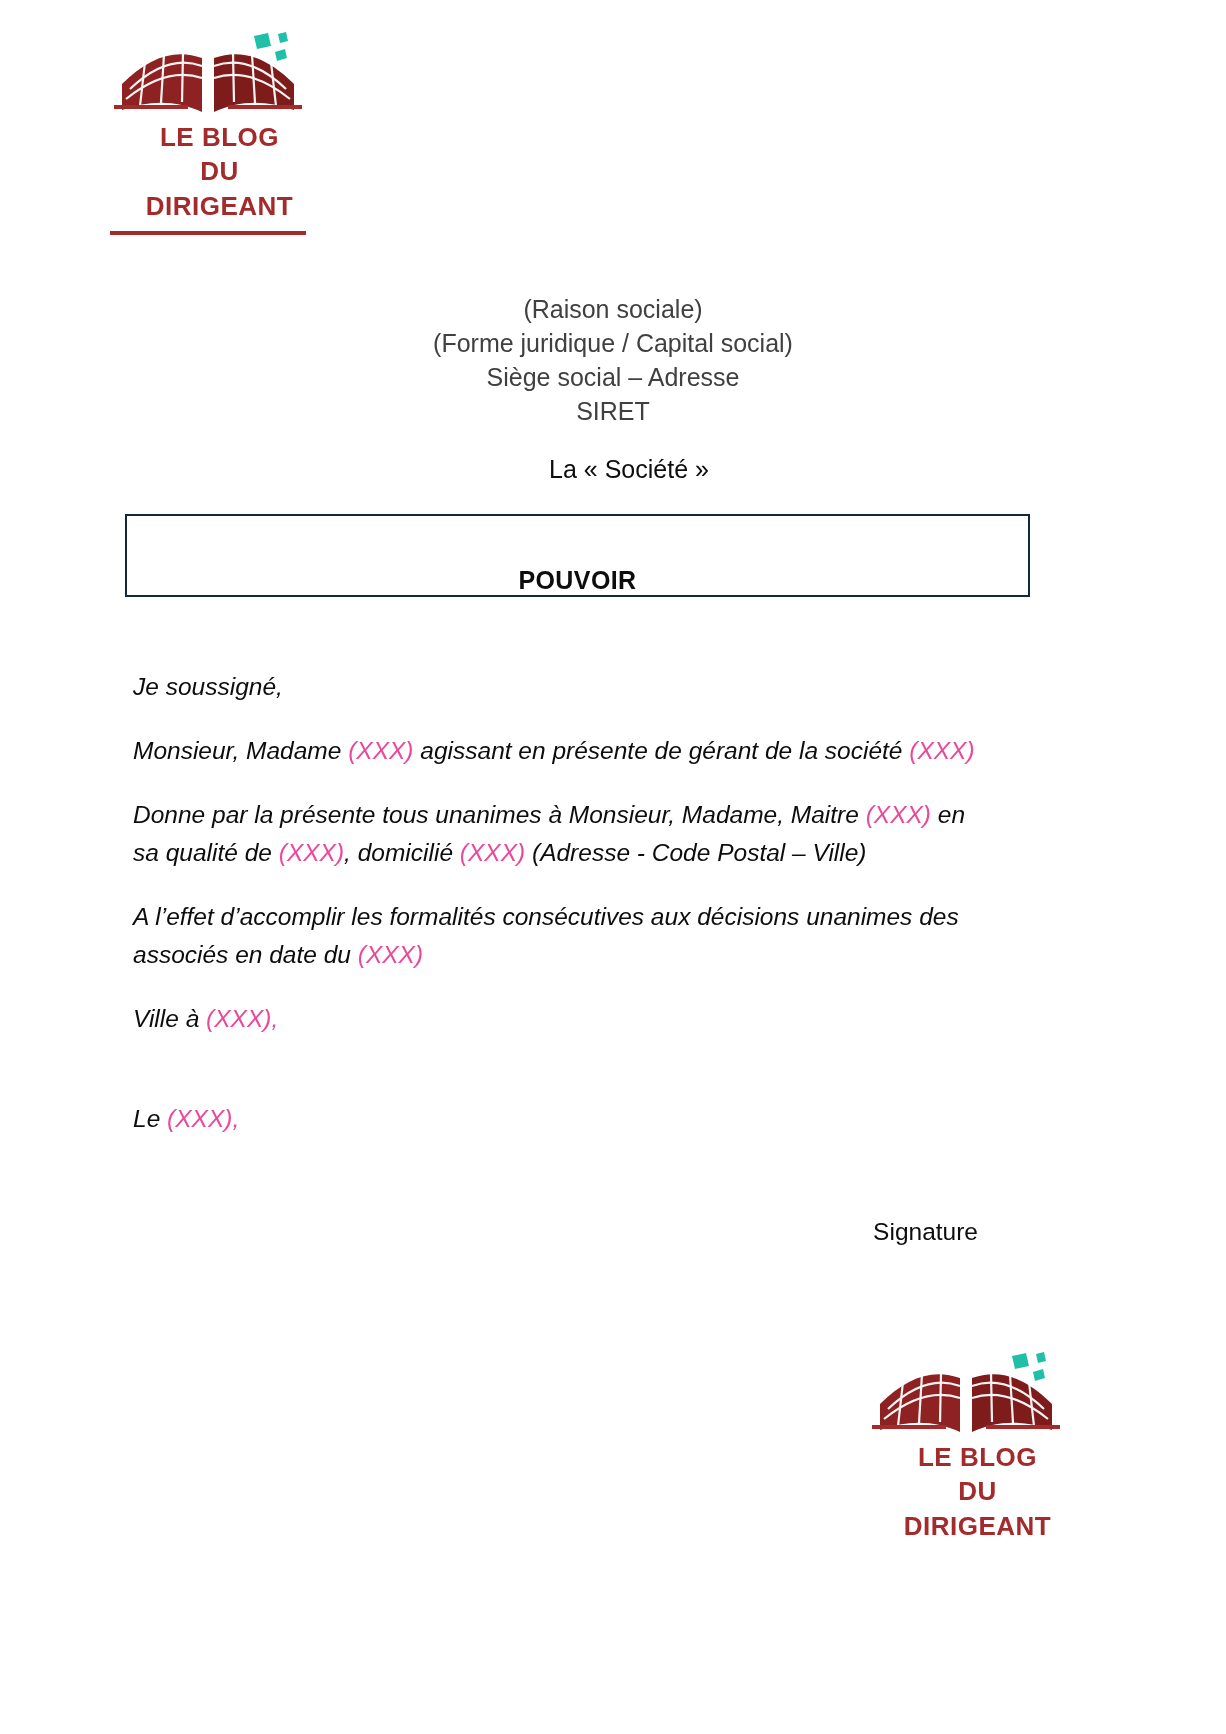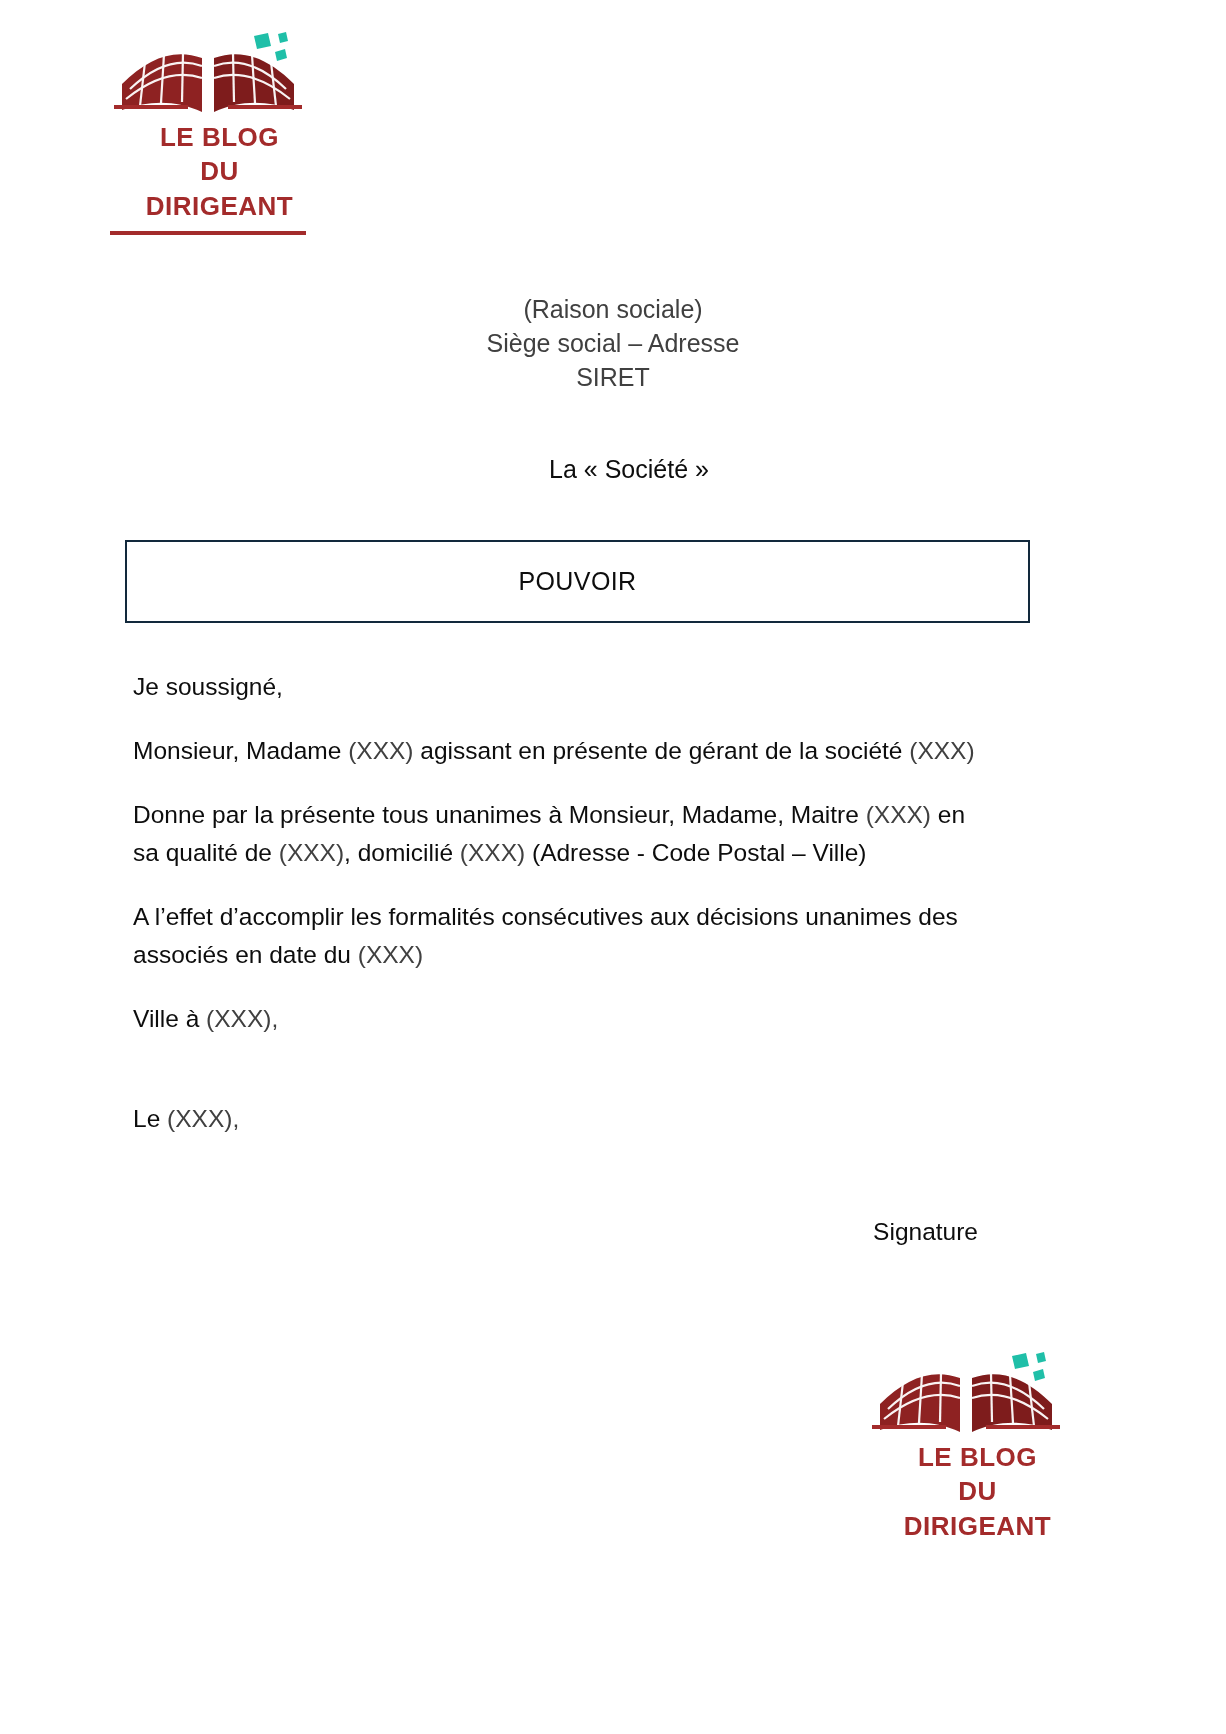--- a/index.html
+++ b/index.html
@@ -68,49 +68,51 @@
     text-align: center;
     font-size: 25px;
     line-height: 34px;
     color: #0d0d0d;
   }
 
   
   .pouvoir-box {
     position: absolute;
     left: 125px;
-    top: 540px;
+    top: 514px;
     width: 905px;
     height: 83px;
     border: 2px solid #12293C;
     box-sizing: border-box;
     display: flex;
-    align-items: center;
+    align-items: flex-end;
     justify-content: center;
+    font-weight: bold;
   }
   .pouvoir-box .label {
     font-size: 25px;
     letter-spacing: 0.4px;
     color: #0d0d0d;
   }
 
   
   .body-text {
     position: absolute;
     left: 133px;
     top: 668px;
     width: 860px;
     font-size: 24.5px;
     line-height: 38px;
     color: #0d0d0d;
   }
   .body-text p {
     margin: 0 0 26px 0;
-  }
-  .ph { color: #404040; }
+    font-style: italic;
+  }
+  .ph { color: #ec4899; }
 
   .sig-gap { height: 36px; }
 
   .signature {
     position: absolute;
     right: 248px;
     top: 1218px;
     font-size: 24.5px;
     color: #0d0d0d;
   }
@@ -156,20 +158,21 @@
   </div>
   <div class="logo-text">
     <div>LE BLOG</div>
     <div>DU DIRIGEANT</div>
   </div>
   <div class="logo-rule-bottom"></div>
 </div>
 
 <div class="company-block">
   <div class="line">(Raison sociale)</div>
+  <div class="line">(Forme juridique / Capital social)</div>
   <div class="line">Siège social – Adresse</div>
   <div class="line">SIRET</div>
 </div>
 
 <div class="company-society">La « Société »</div>
 
 <div class="pouvoir-box">
   <span class="label">POUVOIR</span>
 </div>
 

